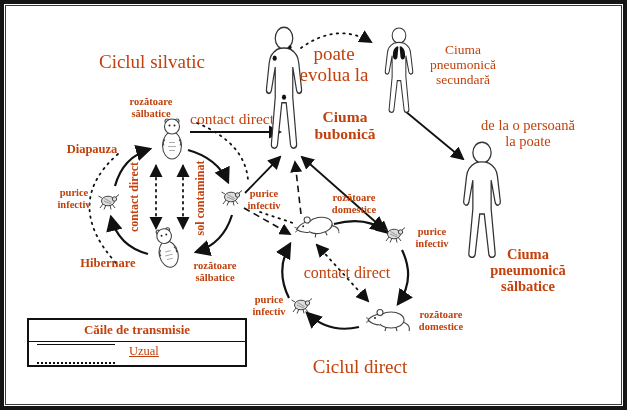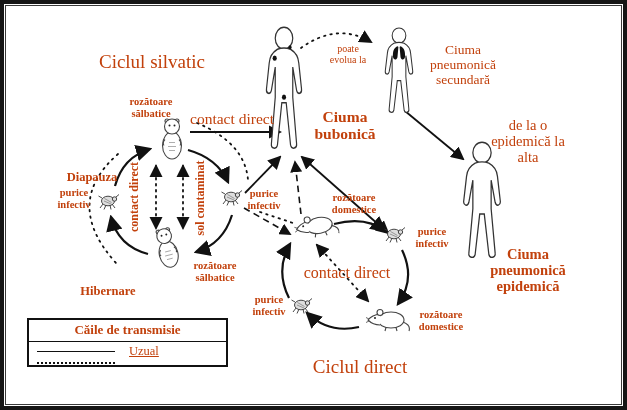--- a/index.html
+++ b/index.html
@@ -4,32 +4,32 @@
 <style>
   html,body{margin:0;padding:0;background:#888;}
   .stage{
     position:relative;width:627px;height:410px;background:#fff;
     border:4px solid #151515;box-sizing:border-box;overflow:hidden;
     font-family:"Liberation Serif","DejaVu Serif",serif;color:#c2410c;
   }
   .innerframe{position:absolute;inset:1px;border:1px solid #3a3a3a;pointer-events:none;}
   .lbl{position:absolute;white-space:pre-line;text-align:center;line-height:1.12;transform:translateX(-50%);}
   .sm{font-size:10.5px;font-weight:bold;text-align:center;}
-  .md{font-size:12.5px;font-weight:bold;margin-top:28px;}
+  .md{font-size:12.5px;font-weight:bold;}
   .big{font-size:19px;}
   .rot{transform:translate(-50%,-50%) rotate(-90deg);transform-origin:center;white-space:nowrap;font-size:12px;font-weight:bold;}
   .arrows{position:absolute;left:0;top:0;z-index:1;}
   .icon{position:absolute;z-index:2;}
   .lbl{z-index:3;}
   
-  .legend{position:absolute;left:23px;top:314px;width:201px;z-index:3;
+  .legend{position:absolute;left:23px;top:314px;width:220px;z-index:3;
     border:2px solid #111;background:#fff;box-sizing:border-box;}
   .legend-title{font-size:13px;font-weight:bold;text-align:center;
     border-bottom:1.5px solid #111;padding:2px 0 3px;}
-  .legend-row{display:flex;align-items:center;padding:1.5px 8px;text-decoration:underline;}
+  .legend-row{display:flex;padding:1.5px 8px;text-decoration:underline;}
   .legend-sample{width:78px;margin-right:14px;flex:0 0 auto;}
   .ls-solid{border-top:1.6px solid #111;height:0;}
   .ls-dashed{border-top:1.6px dashed #111;height:0;}
   .ls-dotted{border-top:2.2px dotted #111;height:0;}
   .legend-row span{font-size:12.5px;}
 </style>
 </head>
 <body>
 
 <div class="stage">
@@ -210,28 +210,28 @@
   <div class="lbl rot" style="left:131px;top:193px">contact direct</div>
   <div class="lbl rot" style="left:197px;top:194px">sol contaminat</div>
   <div class="lbl md" style="left:104px;top:252px">Hibernare</div>
   <div class="lbl sm" style="left:211px;top:256px">rozătoare
 sălbatice</div>
   <div class="lbl sm" style="left:260px;top:184px">purice
 infectiv</div>
 
   <div class="lbl" style="left:341px;top:104px;font-size:15.5px;font-weight:bold">Ciuma
 bubonică</div>
-  <div class="lbl" style="left:344px;top:39px;font-size:10px">poate
+  <div class="lbl" style="left:330px;top:39px;font-size:19px">poate
 evolua la</div>
   <div class="lbl" style="left:459px;top:38px;font-size:13.5px">Ciuma
 pneumonică
 secundară</div>
-  <div class="lbl" style="left:524px;top:113px;font-size:14.5px">de la o epidemică la alta</div>
+  <div class="lbl" style="left:524px;top:113px;font-size:14.5px">de la o persoană la poate</div>
   <div class="lbl" style="left:524px;top:242px;font-size:14.5px;font-weight:bold">Ciuma pneumonică
-epidemică</div>
+sălbatice</div>
 
   <div class="lbl sm" style="left:350px;top:188px">rozătoare
 domestice</div>
   <div class="lbl sm" style="left:428px;top:222px">purice
 infectiv</div>
   <div class="lbl" style="left:343px;top:260px;font-size:16px">contact direct</div>
   <div class="lbl sm" style="left:437px;top:305px">rozătoare
 domestice</div>
   <div class="lbl sm" style="left:265px;top:290px">purice
 infectiv</div>

